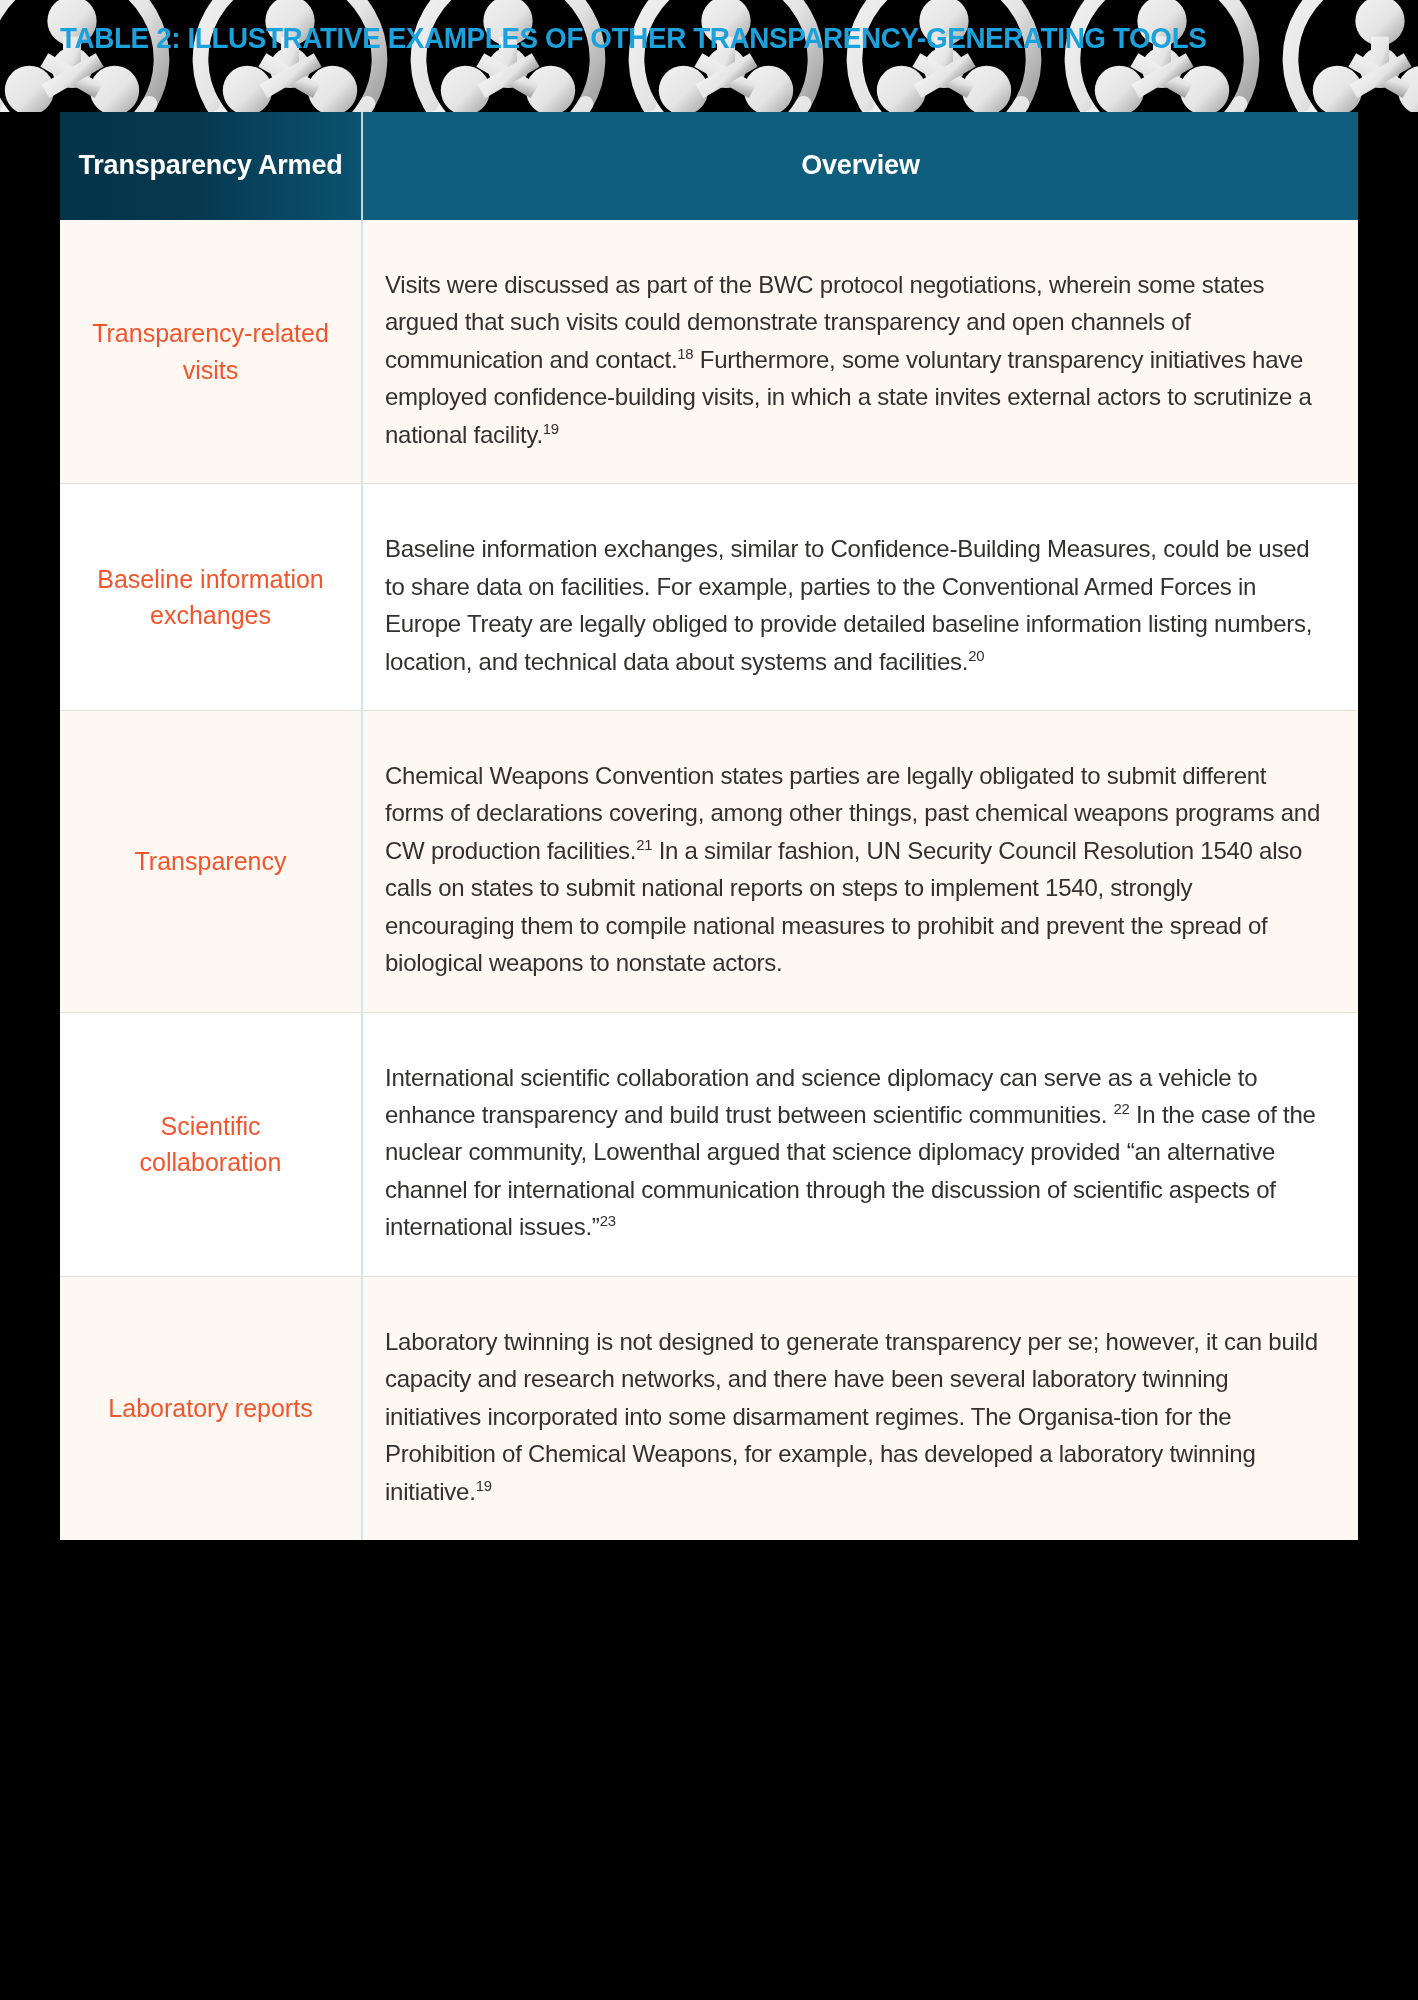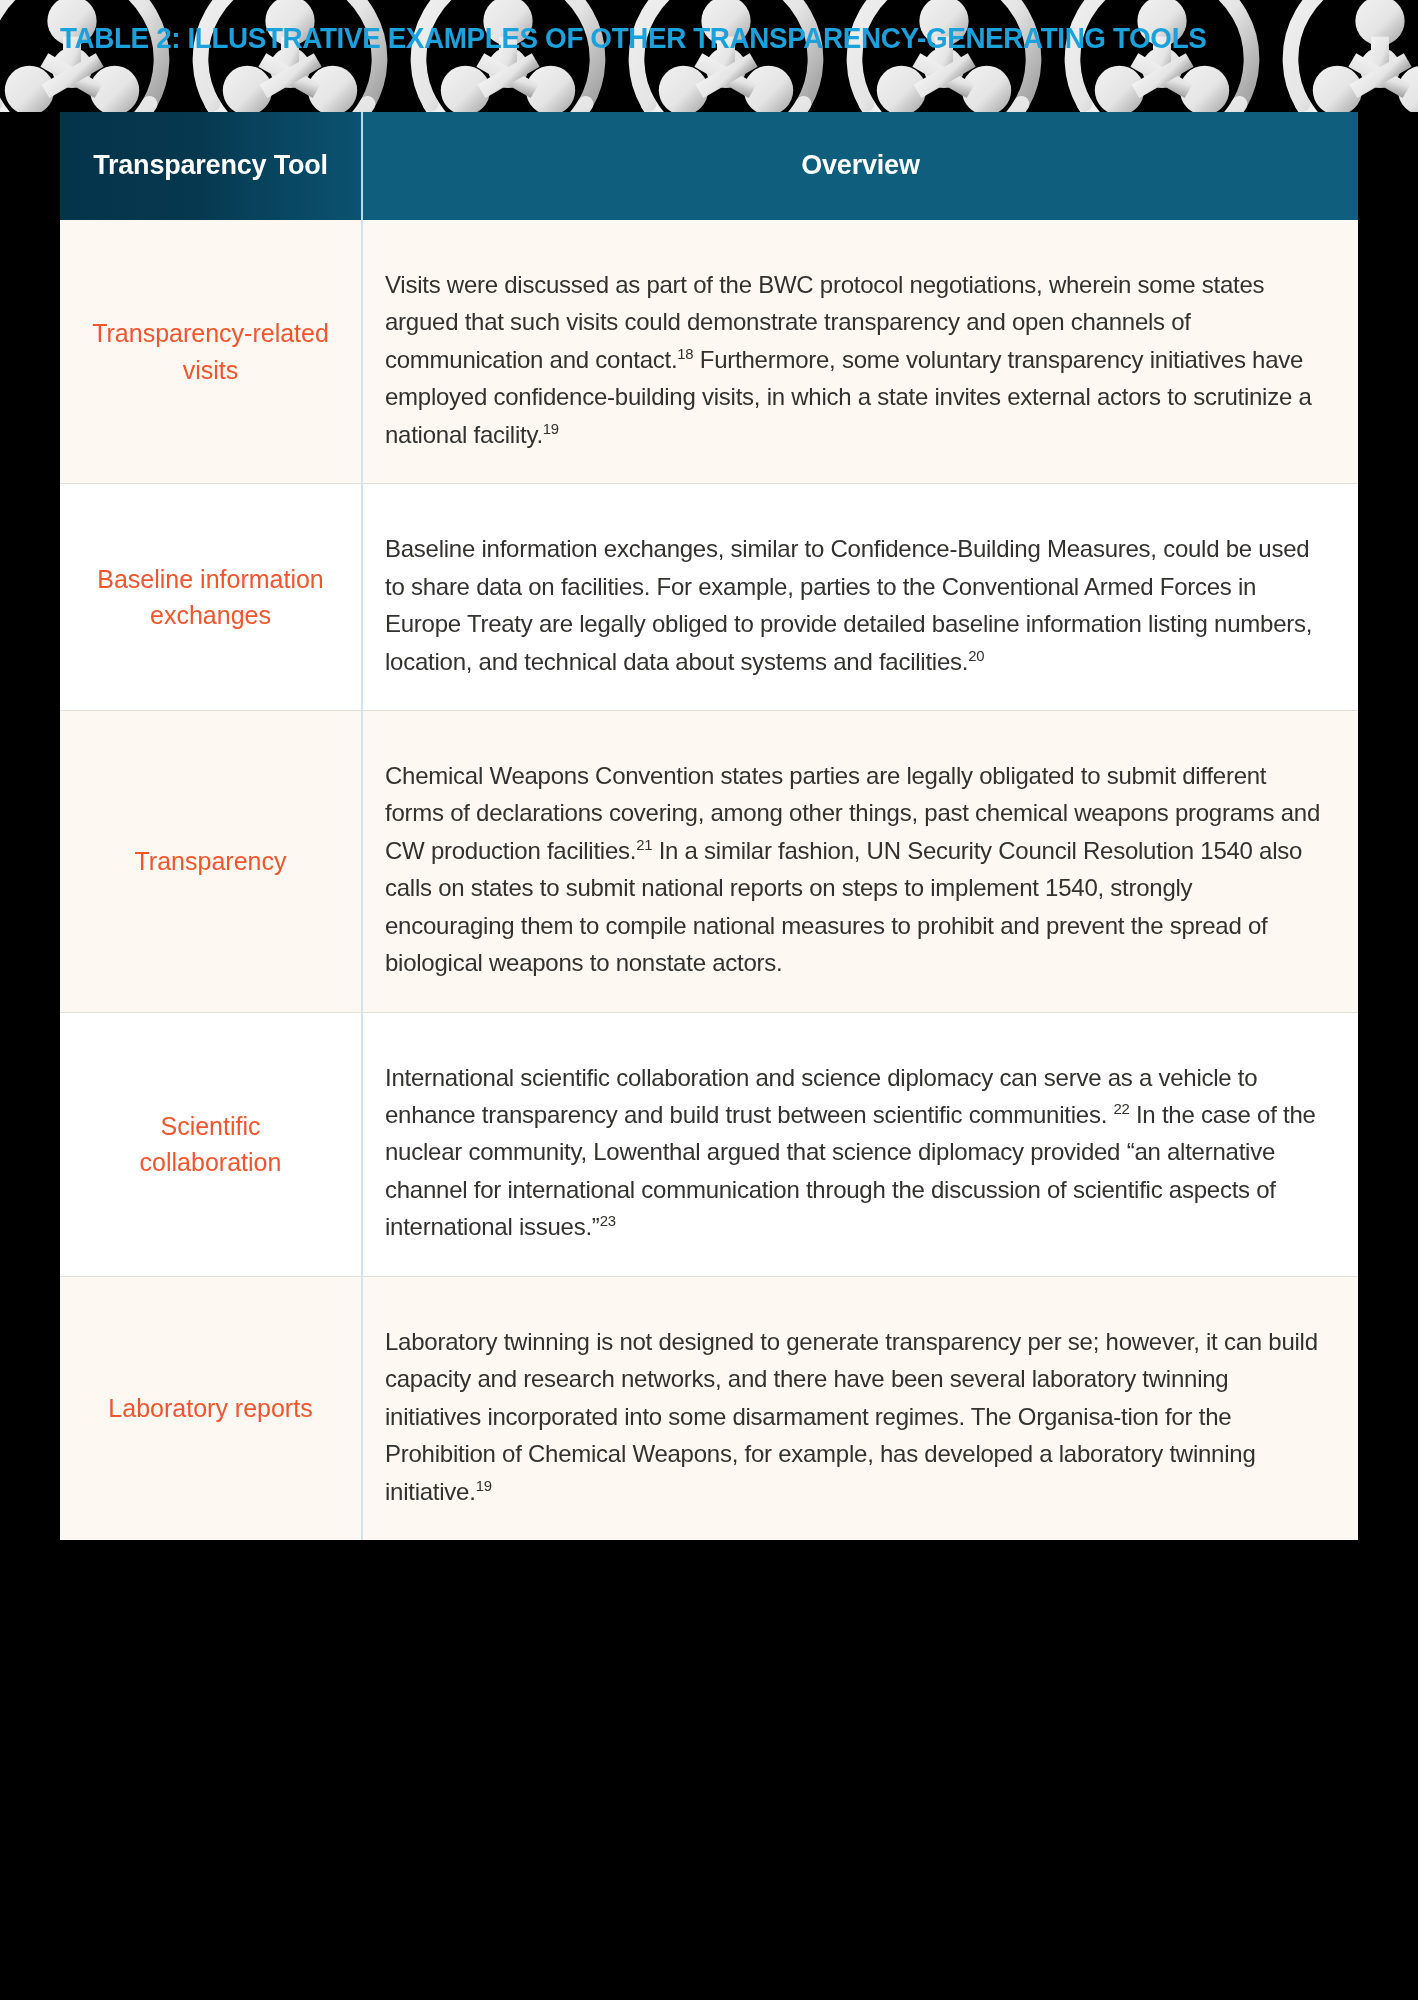--- a/index.html
+++ b/index.html
@@ -319,21 +319,21 @@
 <div id="table-title">TABLE 2: ILLUSTRATIVE EXAMPLES OF OTHER TRANSPARENCY-GENERATING TOOLS</div>
 
 <div id="tbl-wrap">
   <table id="transparency-table">
     <colgroup>
       <col class="c-tool">
       <col class="c-over">
     </colgroup>
     <thead>
       <tr>
-        <th class="th-tool">Transparency Tool</th>
+        <th class="th-tool">Transparency Armed</th>
         <th class="th-over">Overview</th>
       </tr>
     </thead>
     <tbody id="table-body">
         <tr class="row-cream">
           <td class="td-tool">Transparency-related visits</td>
           <td class="td-over">Visits were discussed as part of the BWC protocol negotiations, wherein some states argued that such visits could demonstrate transparency and open channels of communication and contact.<sup>18</sup> Furthermore, some voluntary transparency initiatives have employed confidence-building visits, in which a state invites external actors to scrutinize a national facility.<sup>19</sup></td>
         </tr>
         <tr class="row-blue">
           <td class="td-tool">Baseline information exchanges</td>

